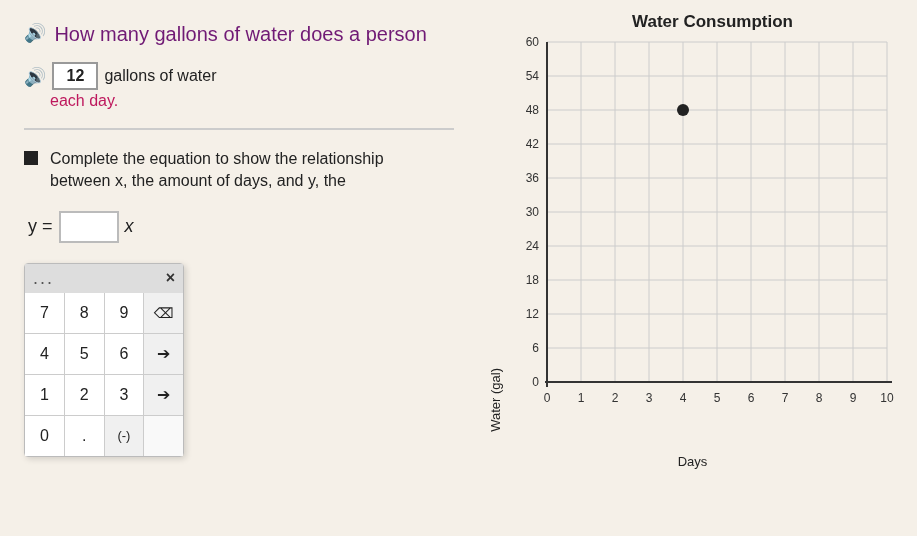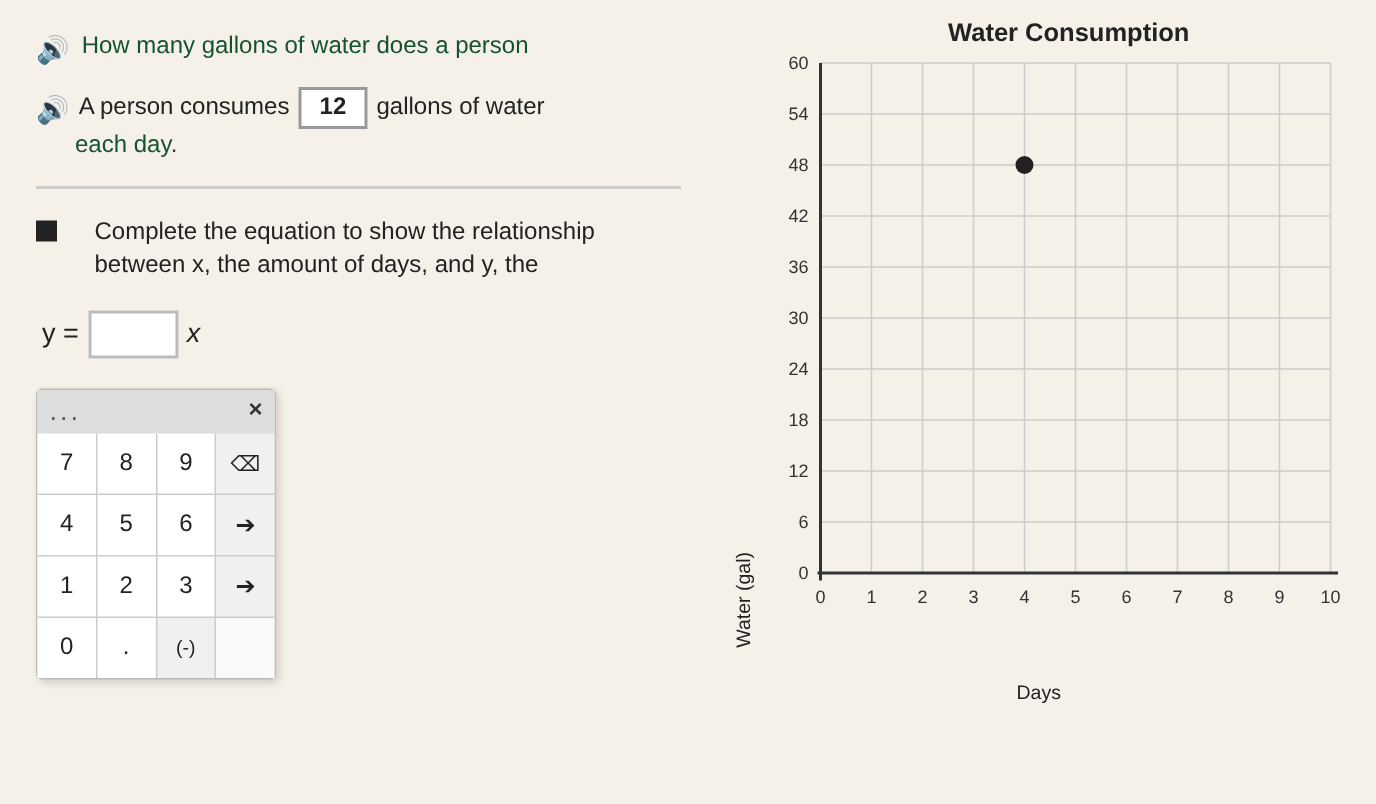--- a/index.html
+++ b/index.html
@@ -23,22 +23,22 @@
       display: flex;
       align-items: flex-start;
       gap: 8px;
     }
     .speaker-icon {
       font-size: 18px;
       margin-top: 2px;
       flex-shrink: 0;
     }
     .question-text {
-      font-size: 16px;
-      color: #14532d;
+      font-size: 20px;
+      color: #701a75;
       line-height: 1.4;
     }
     .answer-row {
       display: flex;
       align-items: center;
       gap: 6px;
       font-size: 16px;
       color: #222;
       flex-wrap: wrap;
     }
@@ -48,32 +48,32 @@
       width: 46px;
       height: 28px;
       display: flex;
       align-items: center;
       justify-content: center;
       font-size: 16px;
       font-weight: bold;
     }
     .each-day {
       font-size: 16px;
-      color: #14532d;
+      color: #be185d;
       margin-top: 2px;
     }
     .divider {
       border: none;
       border-top: 2px solid #ccc;
       margin: 4px 0;
     }
     .section2-row {
       display: flex;
       align-items: flex-start;
-      gap: 25px;
+      gap: 12px;
     }
     .black-square {
       width: 14px;
       height: 14px;
       background: #222;
       flex-shrink: 0;
       margin-top: 3px;
     }
     .section2-text {
       font-size: 16px;
@@ -215,21 +215,20 @@
   <div class="question-row">
     <span class="speaker-icon">🔊</span>
     <div>
       <div class="question-text">How many gallons of water does a person</div>
     </div>
   </div>
 
   <div>
     <div class="answer-row">
       <span class="speaker-icon">🔊</span>
-      <span>A person consumes</span>
       <div class="answer-box">
         <span>12</span>
       </div>
       <span>gallons of water</span>
     </div>
     <div class="each-day" style="margin-left:26px;">each day.</div>
   </div>
 
   <hr class="divider">
 

